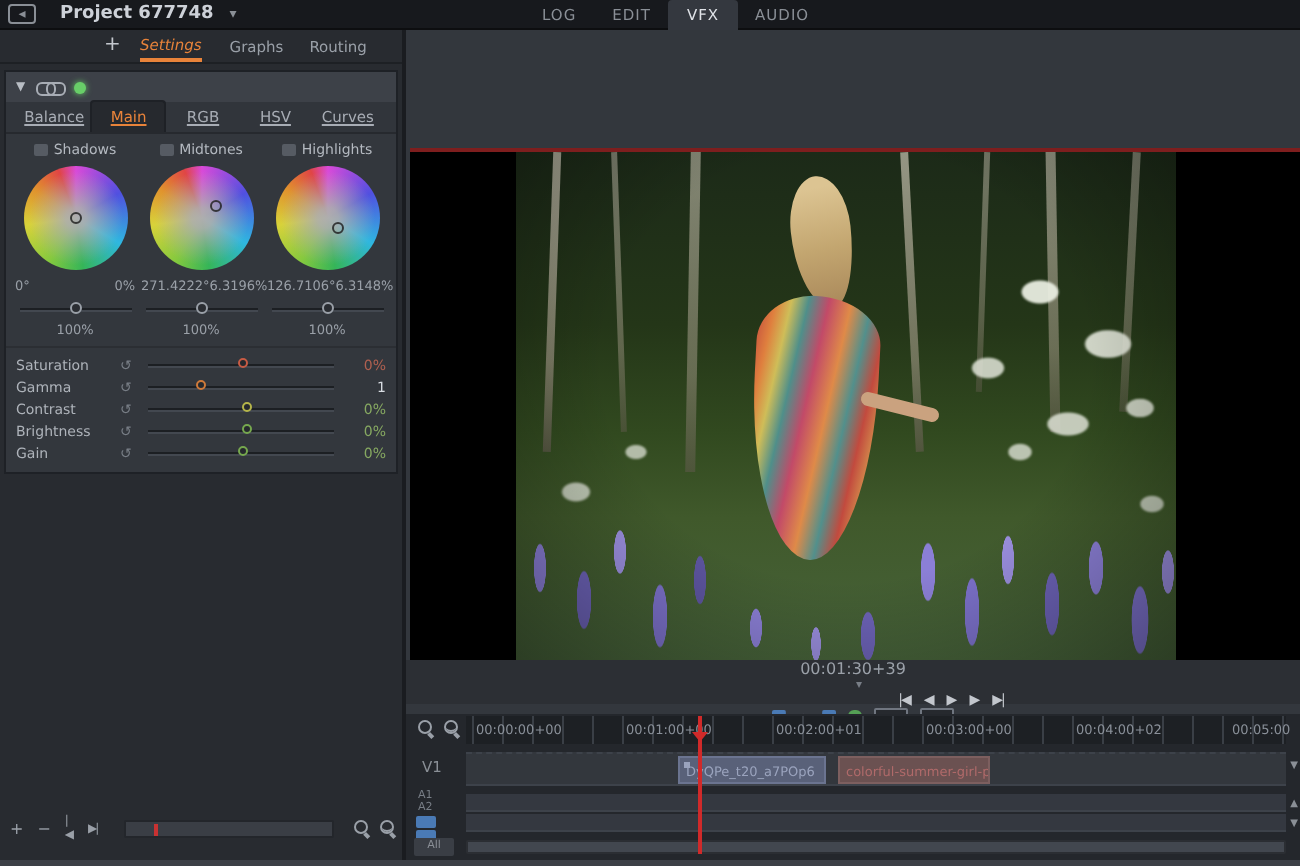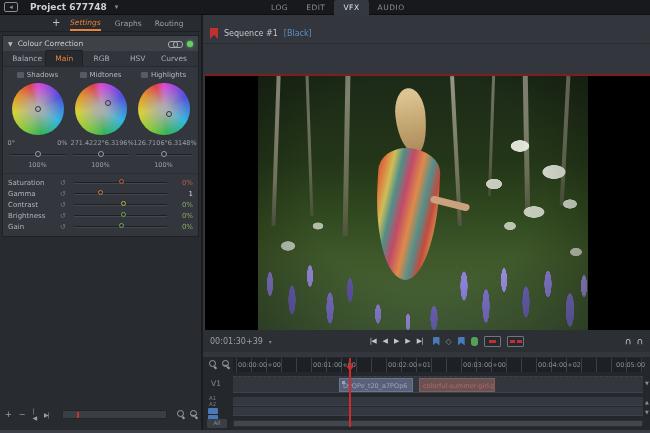--- a/index.html
+++ b/index.html
@@ -29,21 +29,21 @@
   
   .cc { position:absolute; left:2px; top:20px; width:197px; height:202px; background:#33373d; border:1px solid #1e2126; }
   .cc-header { height:15px; background:#3d4148; display:flex; align-items:center; padding:0 5px; }
   .cc-caret { font-size:6px; color:#b8bdc4; margin-right:5px; }
   .cc-title { font-size:7.5px; color:#c8ccd3; flex:1; }
   .link-icon { position:relative; width:13px; height:7px; margin-right:6px; }
   .link-icon::before,.link-icon::after { content:""; position:absolute; top:1px; width:8px; height:5px; border:1px solid #a8adb5; border-radius:3px; }
   .link-icon::before { left:0; } .link-icon::after { left:5px; }
   .led { width:6px; height:6px; border-radius:50%; background:#68ce68; box-shadow:0 0 3px #68ce68; }
   .cc-tabs { height:16px; background:#31353b; border-bottom:1px solid #26292e; display:flex; align-items:flex-end; padding:0 6px; }
-  .cc-tab { flex:1; text-align:center; font-size:7.5px; color:#a8adb5; padding:3px 0; cursor:pointer; }
+  .cc-tab { flex:1; text-align:center; font-size:7.5px; color:#a8adb5; padding:3px 0; cursor:pointer;text-decoration:underline; }
   .cc-tab.active { background:#26292e; color:#e8833a; border:1px solid #1e2126; border-bottom:none; border-radius:2px 2px 0 0; }
   .wheels { display:flex; padding:2px 3px 0; }
   .wheel-col { width:64px; display:flex; flex-direction:column; align-items:center; }
   .wheel-head { display:flex; align-items:center; gap:3px; height:12px; }
   .wheel-ico { width:7px; height:6px; background:#565b63; border-radius:1px; }
   .wheel-label { font-size:7px; color:#b4b9c0; }
   .wheel { position:relative; width:52px; height:52px; margin-top:2px; border-radius:50%;
     background:
       radial-gradient(circle,#aeaeae 0%,rgba(174,174,174,0.9) 14%,rgba(174,174,174,0) 64%),
       conic-gradient(from 0deg,#d94ad9 0deg,#5050e0 60deg,#2fb7e0 120deg,#35b558 172deg,#86c93e 212deg,#d8d23a 262deg,#e0922e 305deg,#e04545 340deg,#d94ad9 360deg); }
@@ -127,21 +127,21 @@
       radial-gradient(4px 14px at 150px 246px,#9a8ede 58%,transparent 62%);
     filter:blur(.3px); }
   .hair { position:absolute; left:138px; top:12px; width:30px; height:66px; background:linear-gradient(175deg,#dcc492 10%,#c3a670 55%,#a9885a); border-radius:50% 50% 42% 58%/40% 40% 60% 60%; transform:rotate(-6deg); }
   .dress { position:absolute; left:118px; top:72px; width:62px; height:132px; transform:rotate(3deg);
     background:linear-gradient(100deg,#c24a3e 0%,#df7f3e 11%,#cfbd58 20%,#4f8f8a 30%,#c24a68 42%,#df8a48 55%,#52908c 67%,#c24a3e 78%,#d8a050 90%,#b8484f 100%);
     border-radius:46% 54% 48% 52%/18% 18% 70% 70%; }
   .arm { position:absolute; left:172px; top:124px; width:40px; height:7px; background:#caa27f; border-radius:4px; transform:rotate(14deg); }
   .vignette { position:absolute; inset:0; background:radial-gradient(ellipse at 50% 42%,transparent 52%,rgba(0,0,0,.38)); }
 
   
-  .transport { position:absolute; left:0; right:0; top:315px; height:22px; background:#2c2f34; display:flex; align-items:center; padding:0 7px; }
+  .transport { position:absolute; left:0; right:0; top:315px; height:22px; background:#2c2f34; display:flex; align-items:center; padding:0 7px;flex-direction:column; }
   .tc { font-size:8px; color:#9aa0a8; }
   .tc-caret { font-size:6px; color:#787e86; margin-left:6px; cursor:pointer; }
   .t-group { display:flex; align-items:center; gap:7px; margin-left:98px; }
   .t-btn { font-size:7px; color:#c3c7cd; cursor:pointer; letter-spacing:-1px; }
   .m-group { display:flex; align-items:center; gap:6px; margin-left:10px; }
   .mark { width:7px; height:9px; border-radius:1px; cursor:pointer; }
   .mark.blue { background:#4a7ab5; clip-path:polygon(0 0,100% 0,100% 100%,50% 70%,0 100%); }
   .mark.green { background:#55a055; border-radius:3px; }
   .diamond { font-size:8px; color:#8a8f96; cursor:pointer; }
   .boxicon { position:relative; width:17px; height:11px; border:1px solid #707680; border-radius:1px; background:#26292e; cursor:pointer; }
@@ -197,21 +197,20 @@
     <div class="lp-tabs">
       <span class="lp-add">+</span>
       <span class="lp-tab t1 active">Settings</span>
       <span class="lp-tab t2">Graphs</span>
       <span class="lp-tab t3">Routing</span>
     </div>
 
     <div class="cc">
       <div class="cc-header">
         <span class="cc-caret">▼</span>
-        <span class="cc-title">Colour Correction</span>
         <span class="link-icon"></span>
         <span class="led"></span>
       </div>
       <div class="cc-tabs">
         <span class="cc-tab">Balance</span>
         <span class="cc-tab active">Main</span>
         <span class="cc-tab">RGB</span>
         <span class="cc-tab">HSV</span>
         <span class="cc-tab">Curves</span>
       </div>
@@ -330,25 +329,20 @@
         </div>
         <span class="mag"></span>
         <span class="mag minus"></span>
       </div>
     </div>
   </div>
 
   <div class="gap-col"></div>
 
   <div class="viewer">
-    <div class="v-header">
-      <span class="bookmark"></span>
-      <span class="seq-name">Sequence #1</span>
-      <span class="seq-tag">[Black]</span>
-    </div>
     <div class="red-line"></div>
 
     <div class="stage">
       <div class="photo">
         <div class="trunk" style="left:16px;width:4px;height:150px;transform:rotate(2deg);"></div>
         <div class="trunk" style="left:50px;width:3px;height:140px;transform:rotate(-2deg);opacity:.55;"></div>
         <div class="trunk" style="left:86px;width:5px;height:160px;transform:rotate(1deg);opacity:.6;"></div>
         <div class="trunk" style="left:196px;width:4px;height:150px;transform:rotate(-3deg);opacity:.7;"></div>
         <div class="trunk" style="left:232px;width:3px;height:120px;transform:rotate(2deg);opacity:.5;"></div>
         <div class="trunk" style="left:266px;width:5px;height:140px;transform:rotate(-1deg);opacity:.65;"></div>

